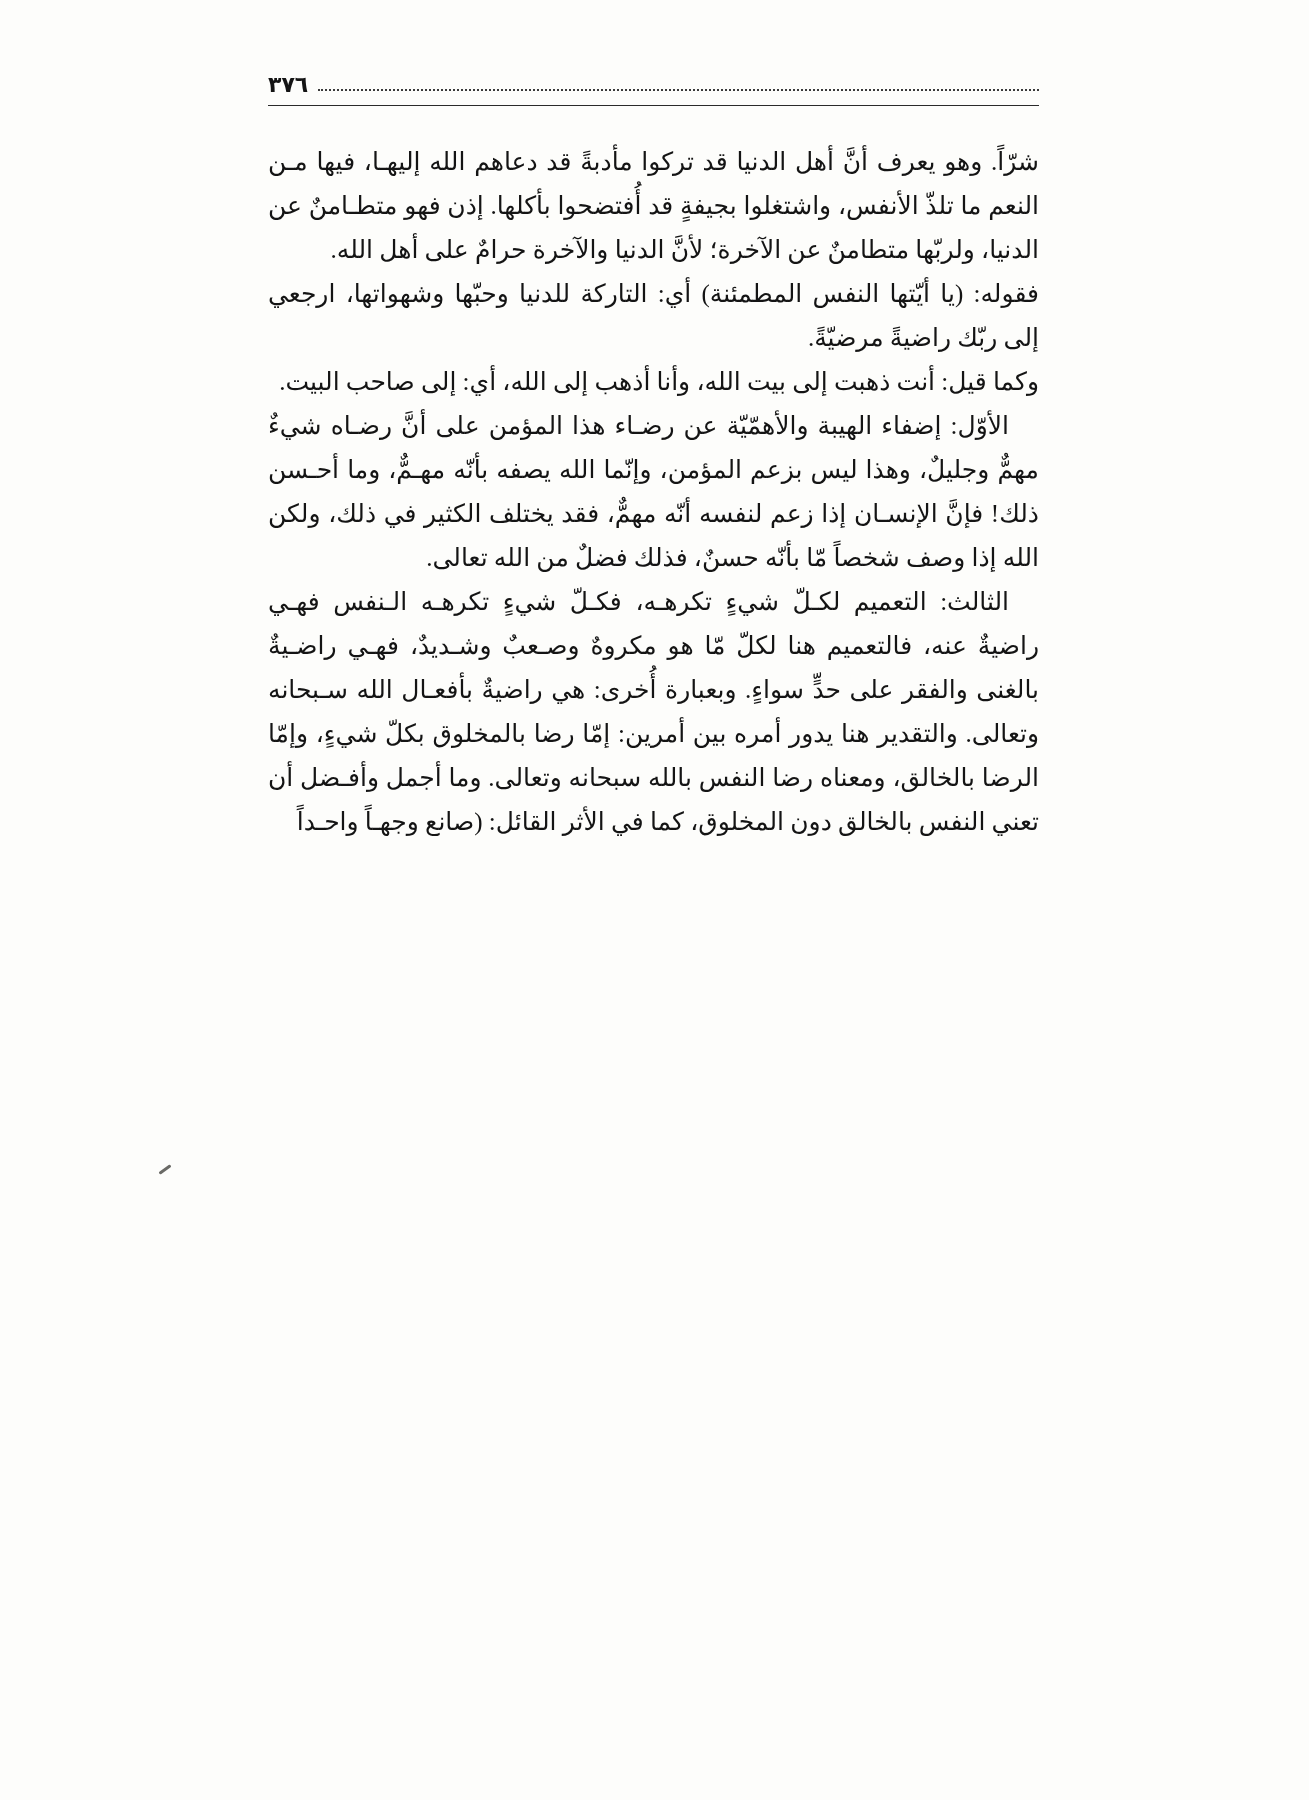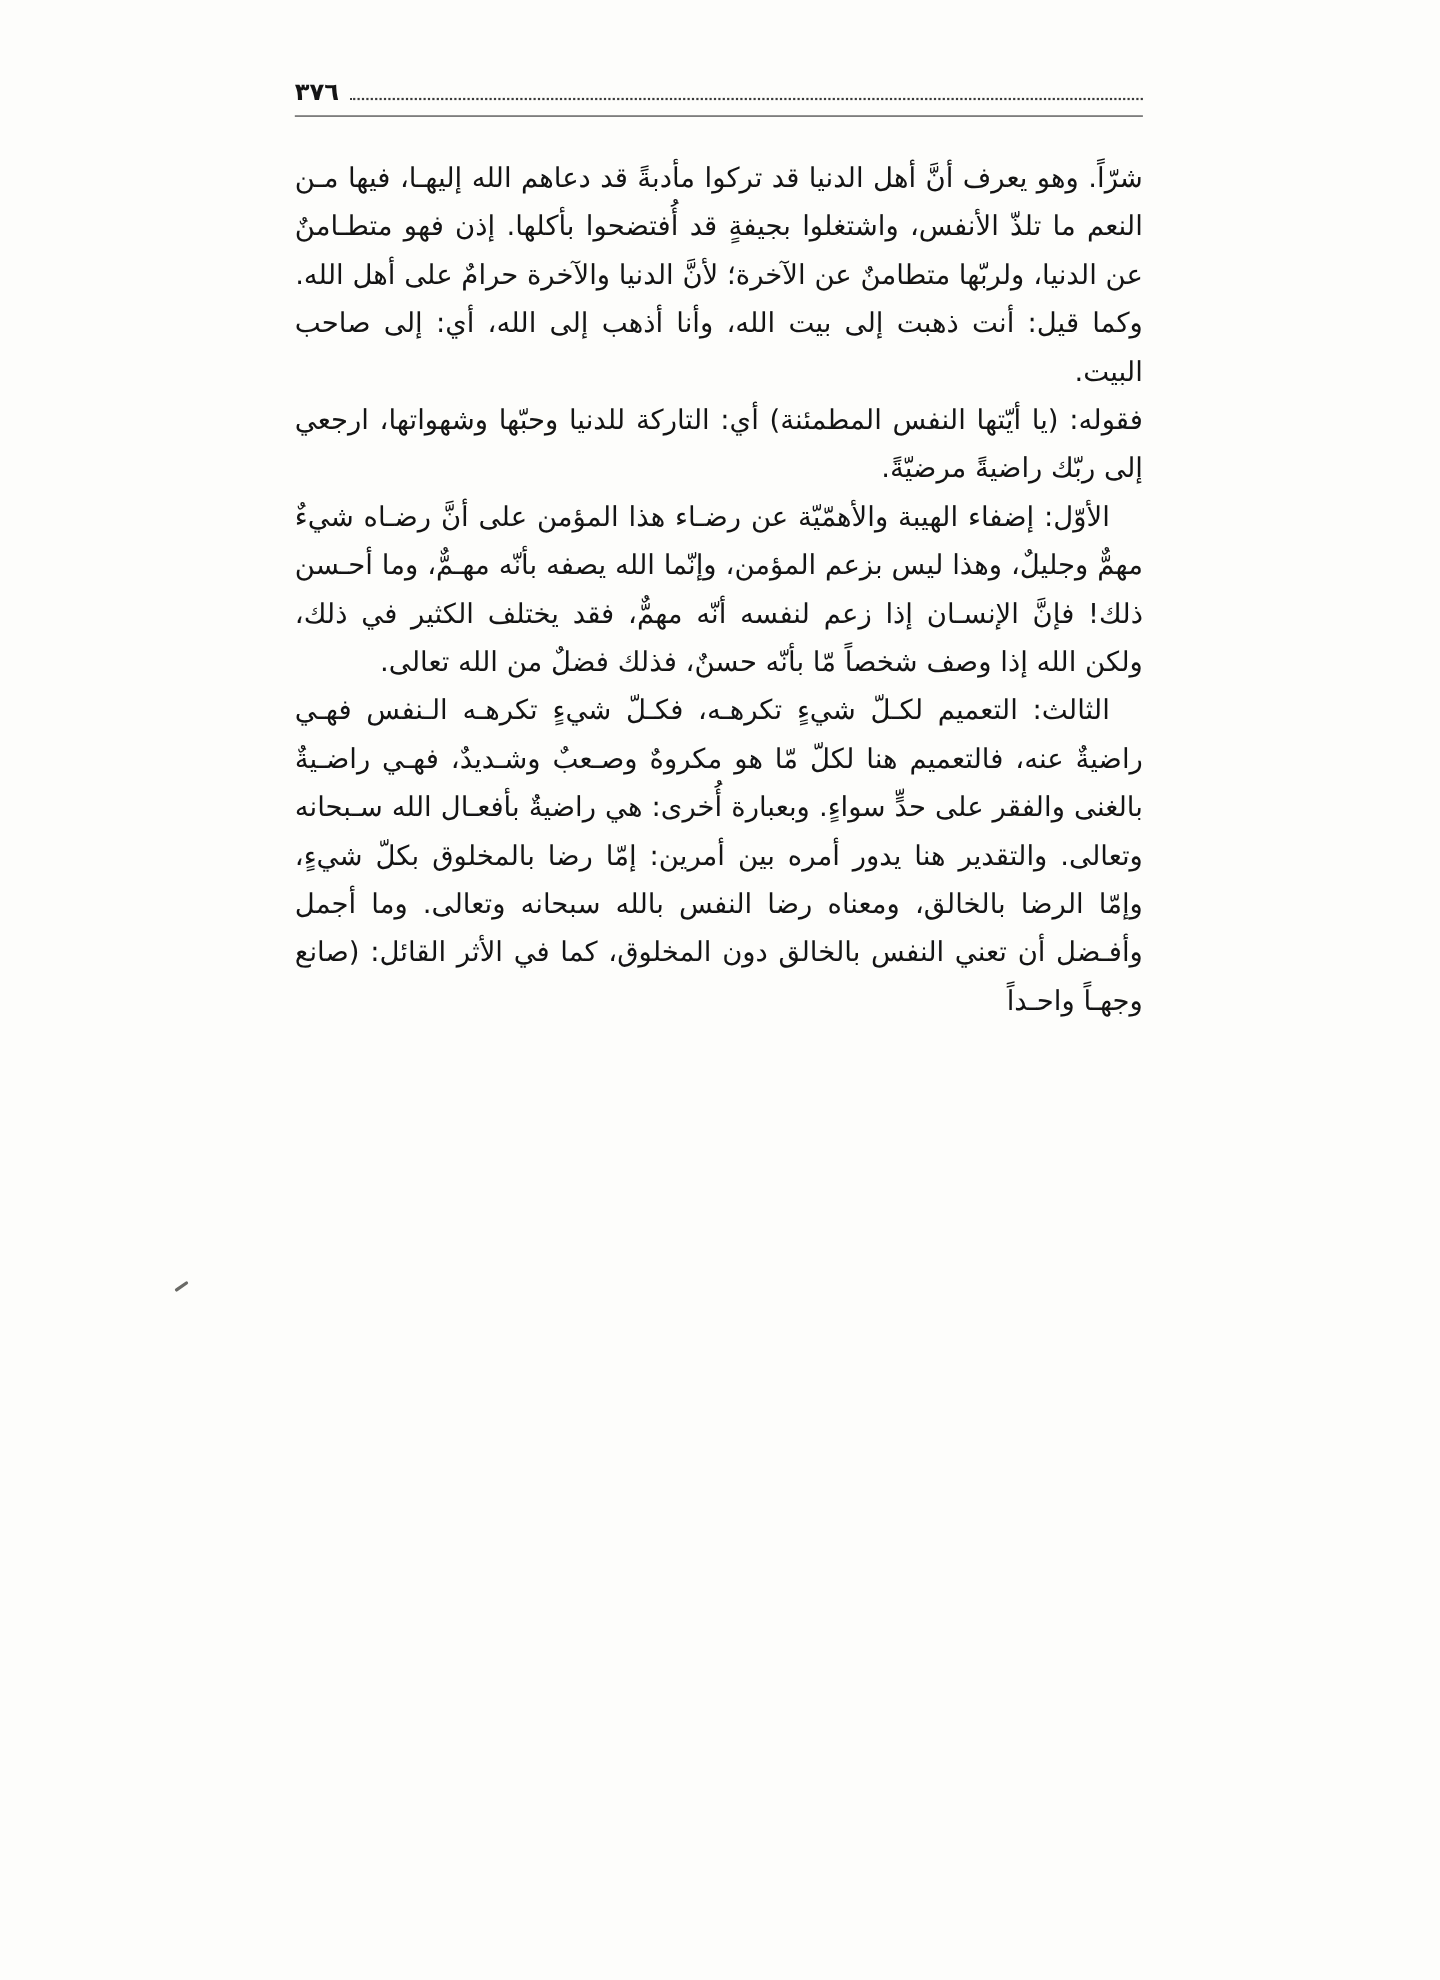--- a/index.html
+++ b/index.html
@@ -49,20 +49,21 @@
     font-size: 22px;
   }
   .body-text {
     font-size: 25px;
     line-height: 44px;
     text-align: justify;
     text-justify: inter-word;
   }
   .body-text p {
     margin: 0;
+    font-family: Liberation Serif, serif;
   }
   .body-text p.indent {
     text-indent: 30px;
   }
   .scan-mark {
     position: absolute;
     left: 158px;
     top: 1168px;
     width: 14px;
     height: 3px;
@@ -77,22 +78,22 @@
 <div class="page">
   <div class="page-inner">
 
     <div class="running-header">
       <span class="leader"></span>
       <span class="page-num">٣٧٦</span>
     </div>
 
     <div class="body-text">
       <p>شرّاً. وهو يعرف أنَّ أهل الدنيا قد تركوا مأدبةً قد دعاهم الله إليهـا، فيها مـن النعم ما تلذّ الأنفس، واشتغلوا بجيفةٍ قد أُفتضحوا بأكلها. إذن فهو متطـامنٌ عن الدنيا، ولربّها متطامنٌ عن الآخرة؛ لأنَّ الدنيا والآخرة حرامٌ على أهل الله.</p>
+      <p>فقوله: (يا أيّتها النفس المطمئنة) أي: التاركة للدنيا وحبّها وشهواتها، ارجعي إلى ربّك راضيةً مرضيّةً.</p>
       <p>وكما قيل: أنت ذهبت إلى بيت الله، وأنا أذهب إلى الله، أي: إلى صاحب البيت.</p>
-      <p>فقوله: (يا أيّتها النفس المطمئنة) أي: التاركة للدنيا وحبّها وشهواتها، ارجعي إلى ربّك راضيةً مرضيّةً.</p>
       <p class="indent">الأوّل: إضفاء الهيبة والأهمّيّة عن رضـاء هذا المؤمن على أنَّ رضـاه شيءٌ مهمٌّ وجليلٌ، وهذا ليس بزعم المؤمن، وإنّما الله يصفه بأنّه مهـمٌّ، وما أحـسن ذلك! فإنَّ الإنسـان إذا زعم لنفسه أنّه مهمٌّ، فقد يختلف الكثير في ذلك، ولكن الله إذا وصف شخصاً مّا بأنّه حسنٌ، فذلك فضلٌ من الله تعالى.</p>
       <p class="indent">الثالث: التعميم لكـلّ شيءٍ تكرهـه، فكـلّ شيءٍ تكرهـه الـنفس فهـي راضيةٌ عنه، فالتعميم هنا لكلّ مّا هو مكروهٌ وصـعبٌ وشـديدٌ، فهـي راضـيةٌ بالغنى والفقر على حدٍّ سواءٍ. وبعبارة أُخرى: هي راضيةٌ بأفعـال الله سـبحانه وتعالى. والتقدير هنا يدور أمره بين أمرين: إمّا رضا بالمخلوق بكلّ شيءٍ، وإمّا الرضا بالخالق، ومعناه رضا النفس بالله سبحانه وتعالى. وما أجمل وأفـضل أن تعني النفس بالخالق دون المخلوق، كما في الأثر القائل: (صانع وجهـاً واحـداً</p>
     </div>
 
   </div>
 
   <div class="scan-mark"></div>
 </div>
 
 </body></html>

